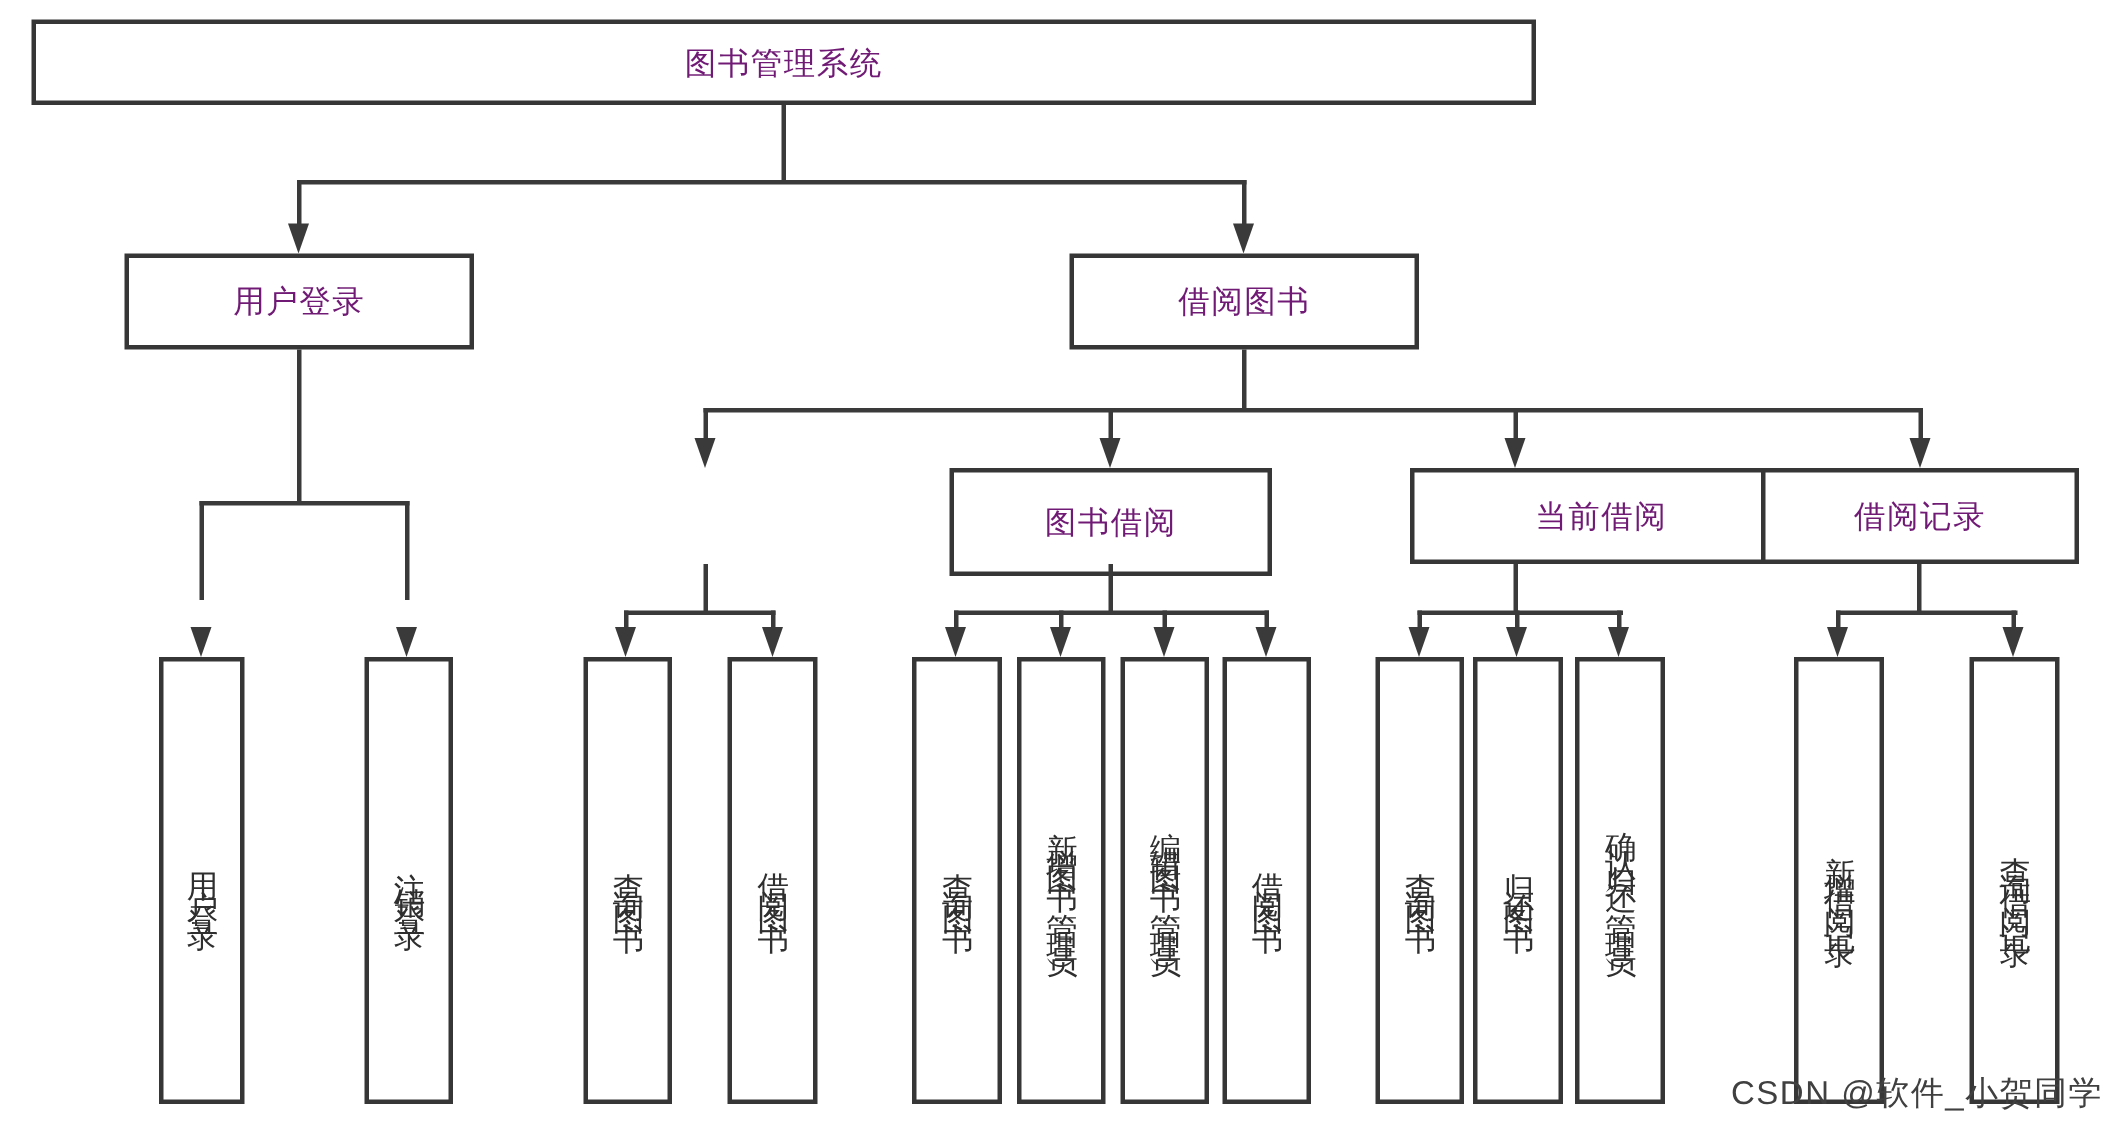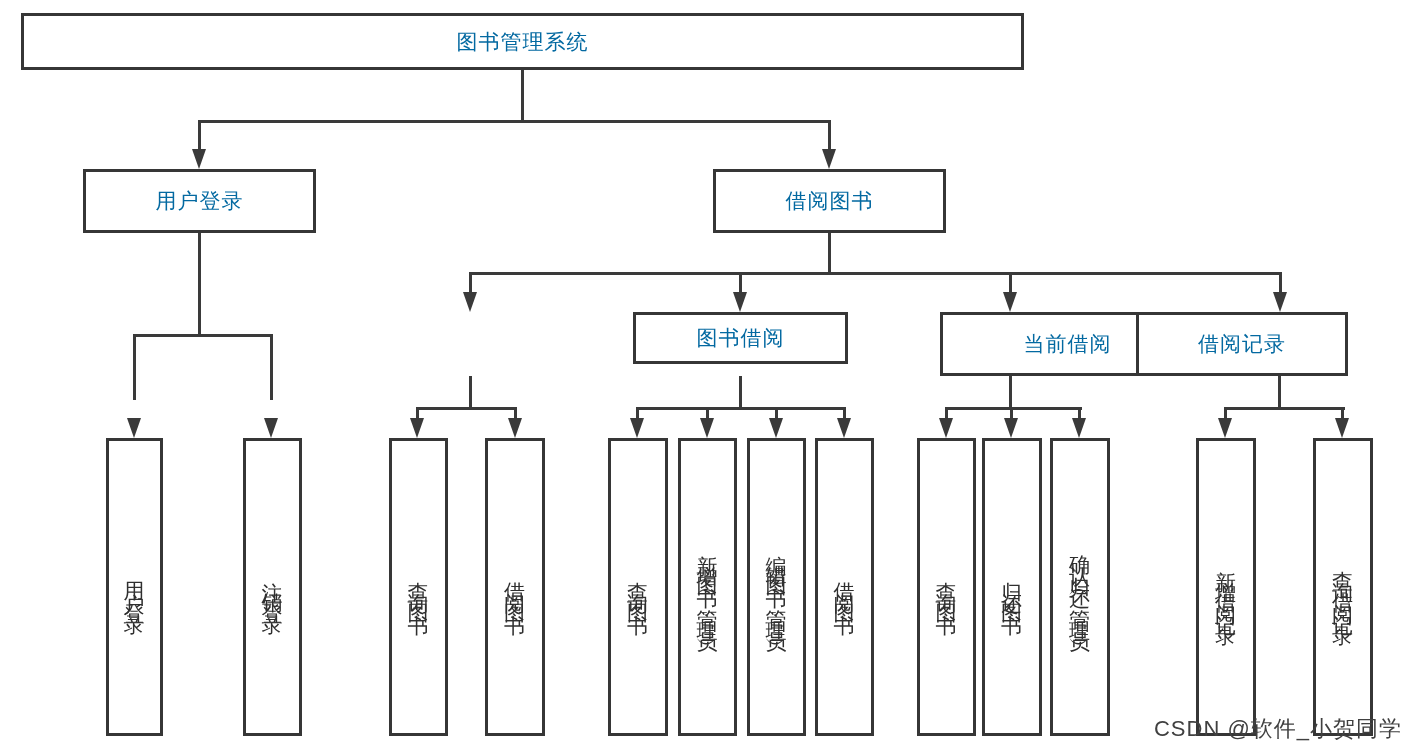--- a/index.html
+++ b/index.html
@@ -3,21 +3,21 @@
 <meta charset="utf-8">
 <style>
   html,body{margin:0;padding:0;background:#fff;}
   .canvas{
     position:relative;width:1405px;height:747px;background:#ffffff;overflow:hidden;
     font-family:"Liberation Sans","DejaVu Sans",sans-serif;
   }
   .hbox{
     position:absolute;box-sizing:border-box;border:3px solid #363636;background:#fff;
     display:flex;align-items:center;justify-content:center;
-    font-size:21px;color:#0369a1;letter-spacing:1px;white-space:nowrap;
+    font-size:21px;color:#701a75;letter-spacing:1px;white-space:nowrap;
   }
   .vbox{
     position:absolute;box-sizing:border-box;border:3px solid #363636;background:#fff;
     display:flex;align-items:center;justify-content:center;top:438px;height:298px;
   }
   .vbox span{
     writing-mode:vertical-rl;text-orientation:mixed;
     font-size:21px;letter-spacing:11px;line-height:1;color:#2f2f2f;
   }
   .ln{position:absolute;background:#3a3a3a;}
@@ -61,23 +61,23 @@
   <div class="ln h" style="left:469px;top:272px;width:813px"></div>
   <div class="ln v" style="left:469px;top:272px;height:24px"></div>
   <div class="arw" style="left:463px;top:292px"></div>
   <div class="ln v" style="left:739px;top:272px;height:24px"></div>
   <div class="arw" style="left:733px;top:292px"></div>
   <div class="ln v" style="left:1009px;top:272px;height:24px"></div>
   <div class="arw" style="left:1003px;top:292px"></div>
   <div class="ln v" style="left:1279px;top:272px;height:24px"></div>
   <div class="arw" style="left:1273px;top:292px"></div>
 
-  <div class="hbox" style="left:633px;top:312px;width:215px;height:52px">图书借阅</div>
+  <div class="hbox" style="left:633px;top:312px;width:215px;height:72px">图书借阅</div>
   <div class="hbox" style="left:940px;top:312px;width:255px;height:64px">当前借阅</div>
-  <div class="hbox" style="left:1136px;top:312px;width:212px;height:64px">借阅记录</div>
+  <div class="hbox" style="left:1174px;top:312px;width:212px;height:64px">借阅记录</div>
 
   <div class="ln v" style="left:469px;top:376px;height:33px"></div>
   <div class="ln h" style="left:416px;top:407px;width:101px"></div>
   <div class="ln v" style="left:416px;top:407px;height:14px"></div>
   <div class="arw" style="left:410px;top:418px"></div>
   <div class="ln v" style="left:514px;top:407px;height:14px"></div>
   <div class="arw" style="left:508px;top:418px"></div>
 
   <div class="ln v" style="left:739px;top:376px;height:33px"></div>
   <div class="ln h" style="left:636px;top:407px;width:210px"></div>

